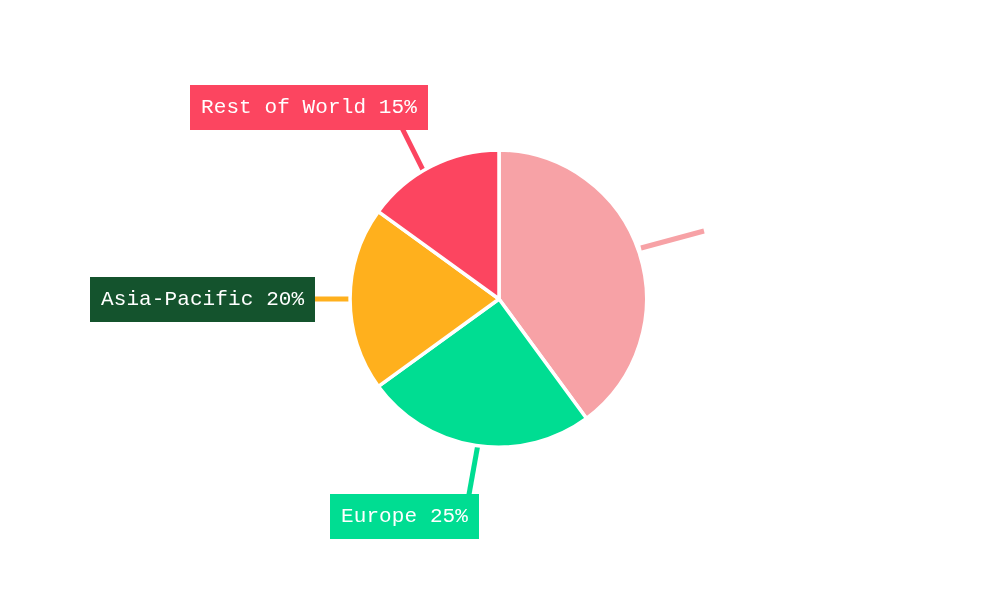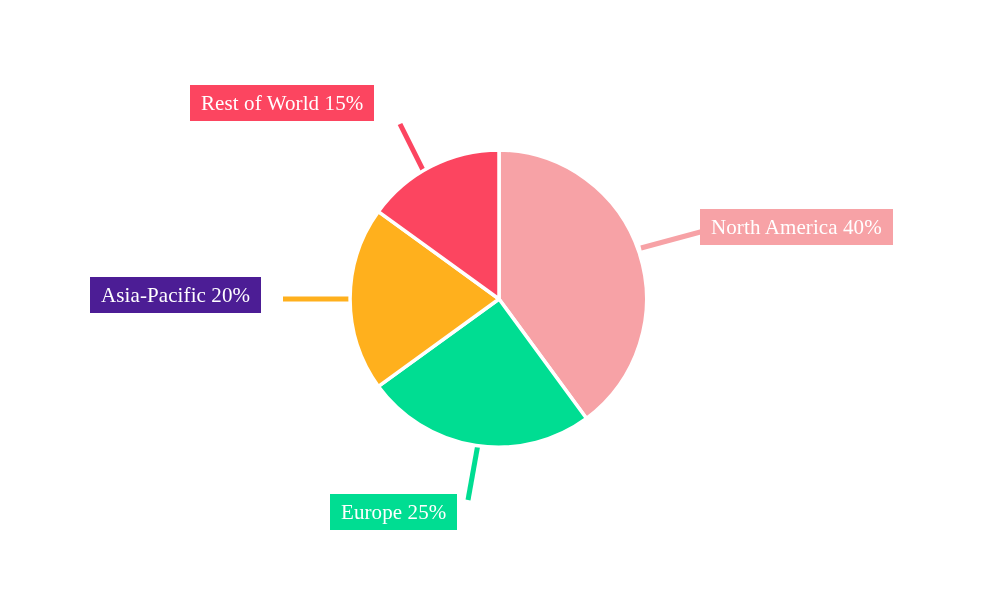--- a/index.html
+++ b/index.html
@@ -25,29 +25,29 @@
     top: 0;
     width: 1000px;
     height: 600px;
   }
   .callout-label {
     position: absolute;
     display: flex;
     align-items: center;
     justify-content: center;
     color: #ffffff;
-    font-family: Liberation Serif, serif;
+    font-family: Liberation Mono, monospace;
     font-size: 21px;
     font-weight: 400;
     line-height: 1;
     letter-spacing: 0.1px;
     white-space: nowrap;
     box-sizing: border-box;
     padding: 0 11px;
-    height: 36px;
+    height: 45px;
   }
   #label-north-america { left: 700px; top: 209px; }
   #label-europe        { left: 322px; top: 494px; margin-left: 8px; }
   #label-asia-pacific  { left:  90px; top: 277px; }
   #label-rest-of-world { left: 190px; top:  85px; }
 </style>
 </head>
 <body>
 
 <div id="chart-root">
@@ -66,29 +66,26 @@
       <path fill="#F7A2A6" d="M 499 299 L 499 150 A 149 149 0 0 1 586.57 418.51 Z"></path>
 
       <path fill="#00DD92" d="M 499 299 L 586.57 418.51 A 149 149 0 0 1 378.43 386.45 Z"></path>
 
       <path fill="#FFB01D" d="M 499 299 L 378.43 386.45 A 149 149 0 0 1 378.43 211.55 Z"></path>
 
       <path fill="#FC4560" d="M 499 299 L 378.43 211.55 A 149 149 0 0 1 499 150 Z"></path>
     </g>
   </svg>
 
-  <div class="callout-label" id="label-north-america" style="background:#F7A2A6;">
-    <span>North America 40%</span>
-  </div>
 
   <div class="callout-label" id="label-europe" style="background:#00DD92;">
     <span>Europe 25%</span>
   </div>
 
-  <div class="callout-label" id="label-asia-pacific" style="background:#4c1d95;">
+  <div class="callout-label" id="label-asia-pacific" style="background:#14532d;">
     <span>Asia-Pacific 20%</span>
   </div>
 
   <div class="callout-label" id="label-rest-of-world" style="background:#FC4560;">
     <span>Rest of World 15%</span>
   </div>
 
 </div>
 
 </body></html>

